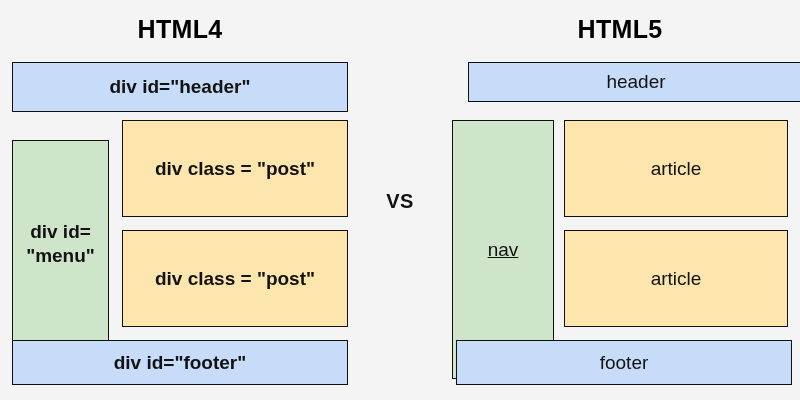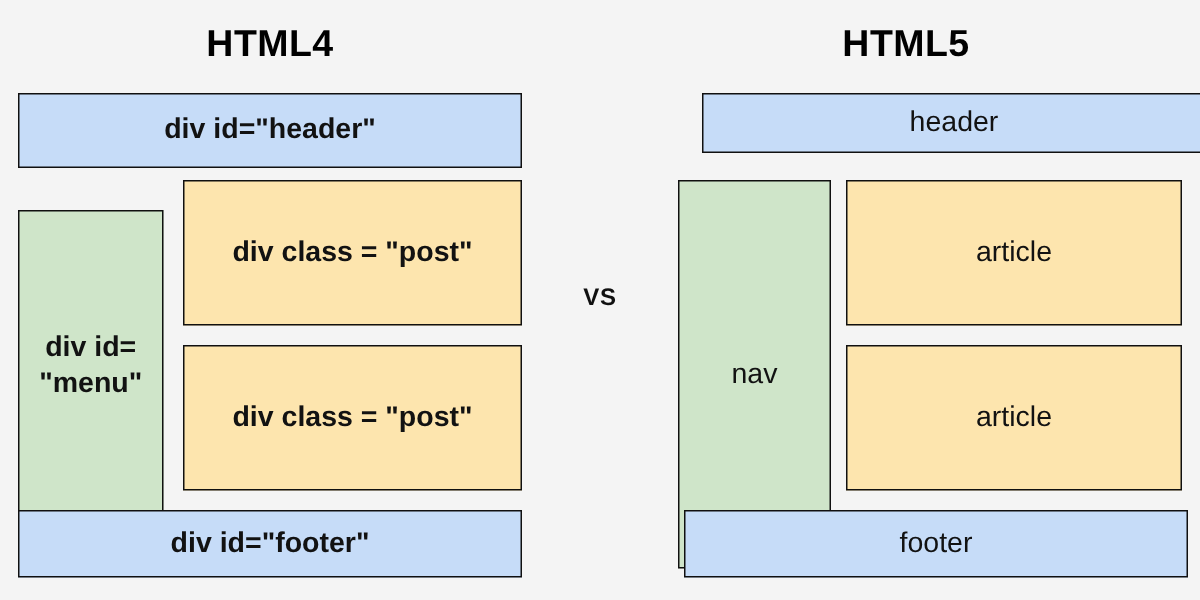--- a/index.html
+++ b/index.html
@@ -25,21 +25,21 @@
     position: absolute;
     text-align: center;
     font-size: 25px;
     font-weight: bold;
     color: #000000;
     letter-spacing: 0.3px;
     line-height: 30px;
     white-space: nowrap;
   }
   #title-html4 { left: 12px;  top: 14px; width: 336px; }
-  #title-html5 { left: 436px; top: 14px; width: 336px; }
+  #title-html5 { left: 452px; top: 14px; width: 336px; }
 
   
   .box {
     position: absolute;
     box-sizing: border-box;
     border: 1.5px solid #101010;
     display: flex;
     align-items: center;
     justify-content: center;
     text-align: center;
@@ -61,29 +61,29 @@
   #l-post-2  { left: 122px; top: 230px; width: 226px; height: 97px; }
   #l-footer  { left: 12px;  top: 340px; width: 336px; height: 45px; }
 
   
   #vs-label {
     position: absolute;
     left: 348px;
     top: 190px;
     width: 104px;
     text-align: center;
-    font-size: 16px;
+    font-size: 20px;
     font-weight: bold;
     color: #101010;
     letter-spacing: 0.5px;
   }
 
   
   #r-header    { left: 468px; top: 62px;  width: 336px; height: 40px; }
-  #r-nav       { left: 452px; top: 120px; width: 102px; height: 259px; }
+  #r-nav       { left: 452px; top: 120px; width: 102px; height: 259px; text-decoration: underline; }
   #r-article-1 { left: 564px; top: 120px; width: 224px; height: 97px; }
   #r-article-2 { left: 564px; top: 230px; width: 224px; height: 97px; }
   #r-footer    { left: 456px; top: 340px; width: 336px; height: 45px; }
 
   .multiline { white-space: pre-line; }
 </style>
 </head>
 <body>
 
 <div id="canvas">

